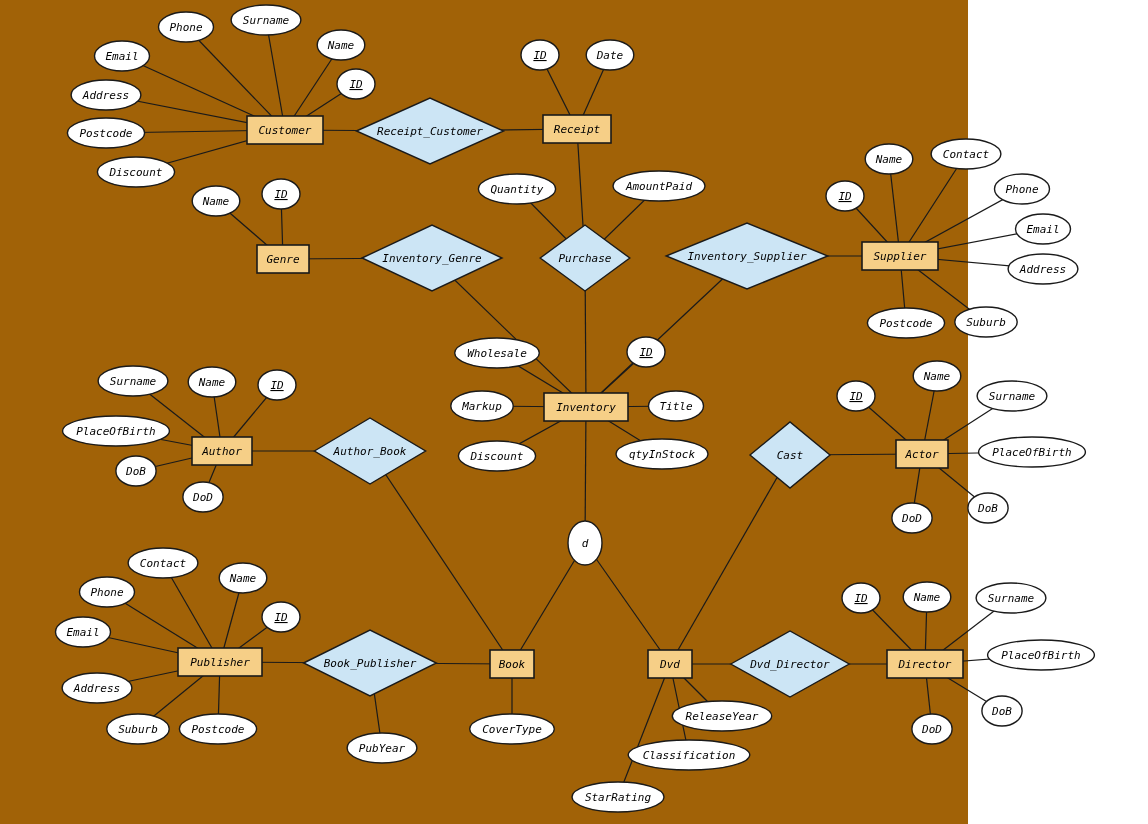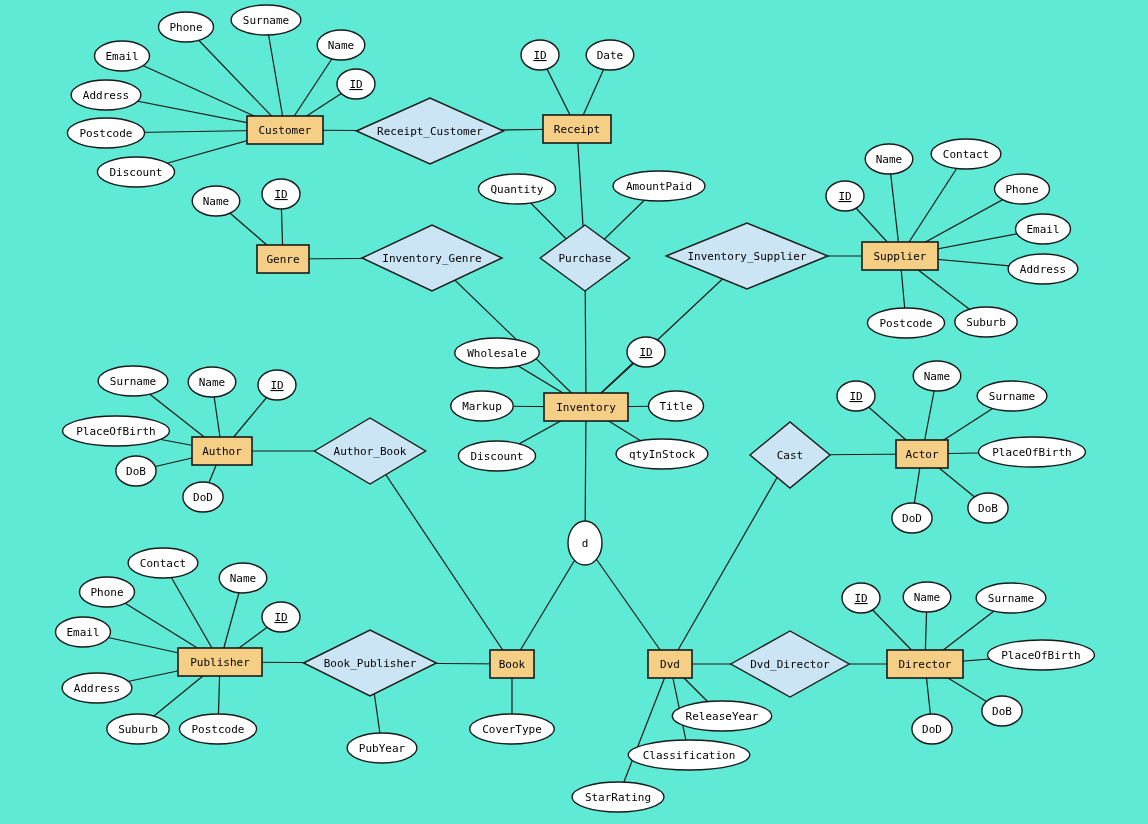--- a/index.html
+++ b/index.html
@@ -5,23 +5,24 @@
   html, body {
     margin: 0;
     padding: 0;
     width: 1148px;
     height: 824px;
     background: #ffffff;
     overflow: hidden;
   }
   .canvas {
     position: relative;
-    width: 1148px;
+    width: 968px;
     height: 824px;
-    background: #5eead4;
+    background: #a16207;
+    font-style: italic;
   }
   svg text {
     font-family: "DejaVu Sans Mono", "Liberation Mono", monospace;
     font-size: 11px;
     fill: #000000;
   }
 </style>
 </head>
 <body>
 

